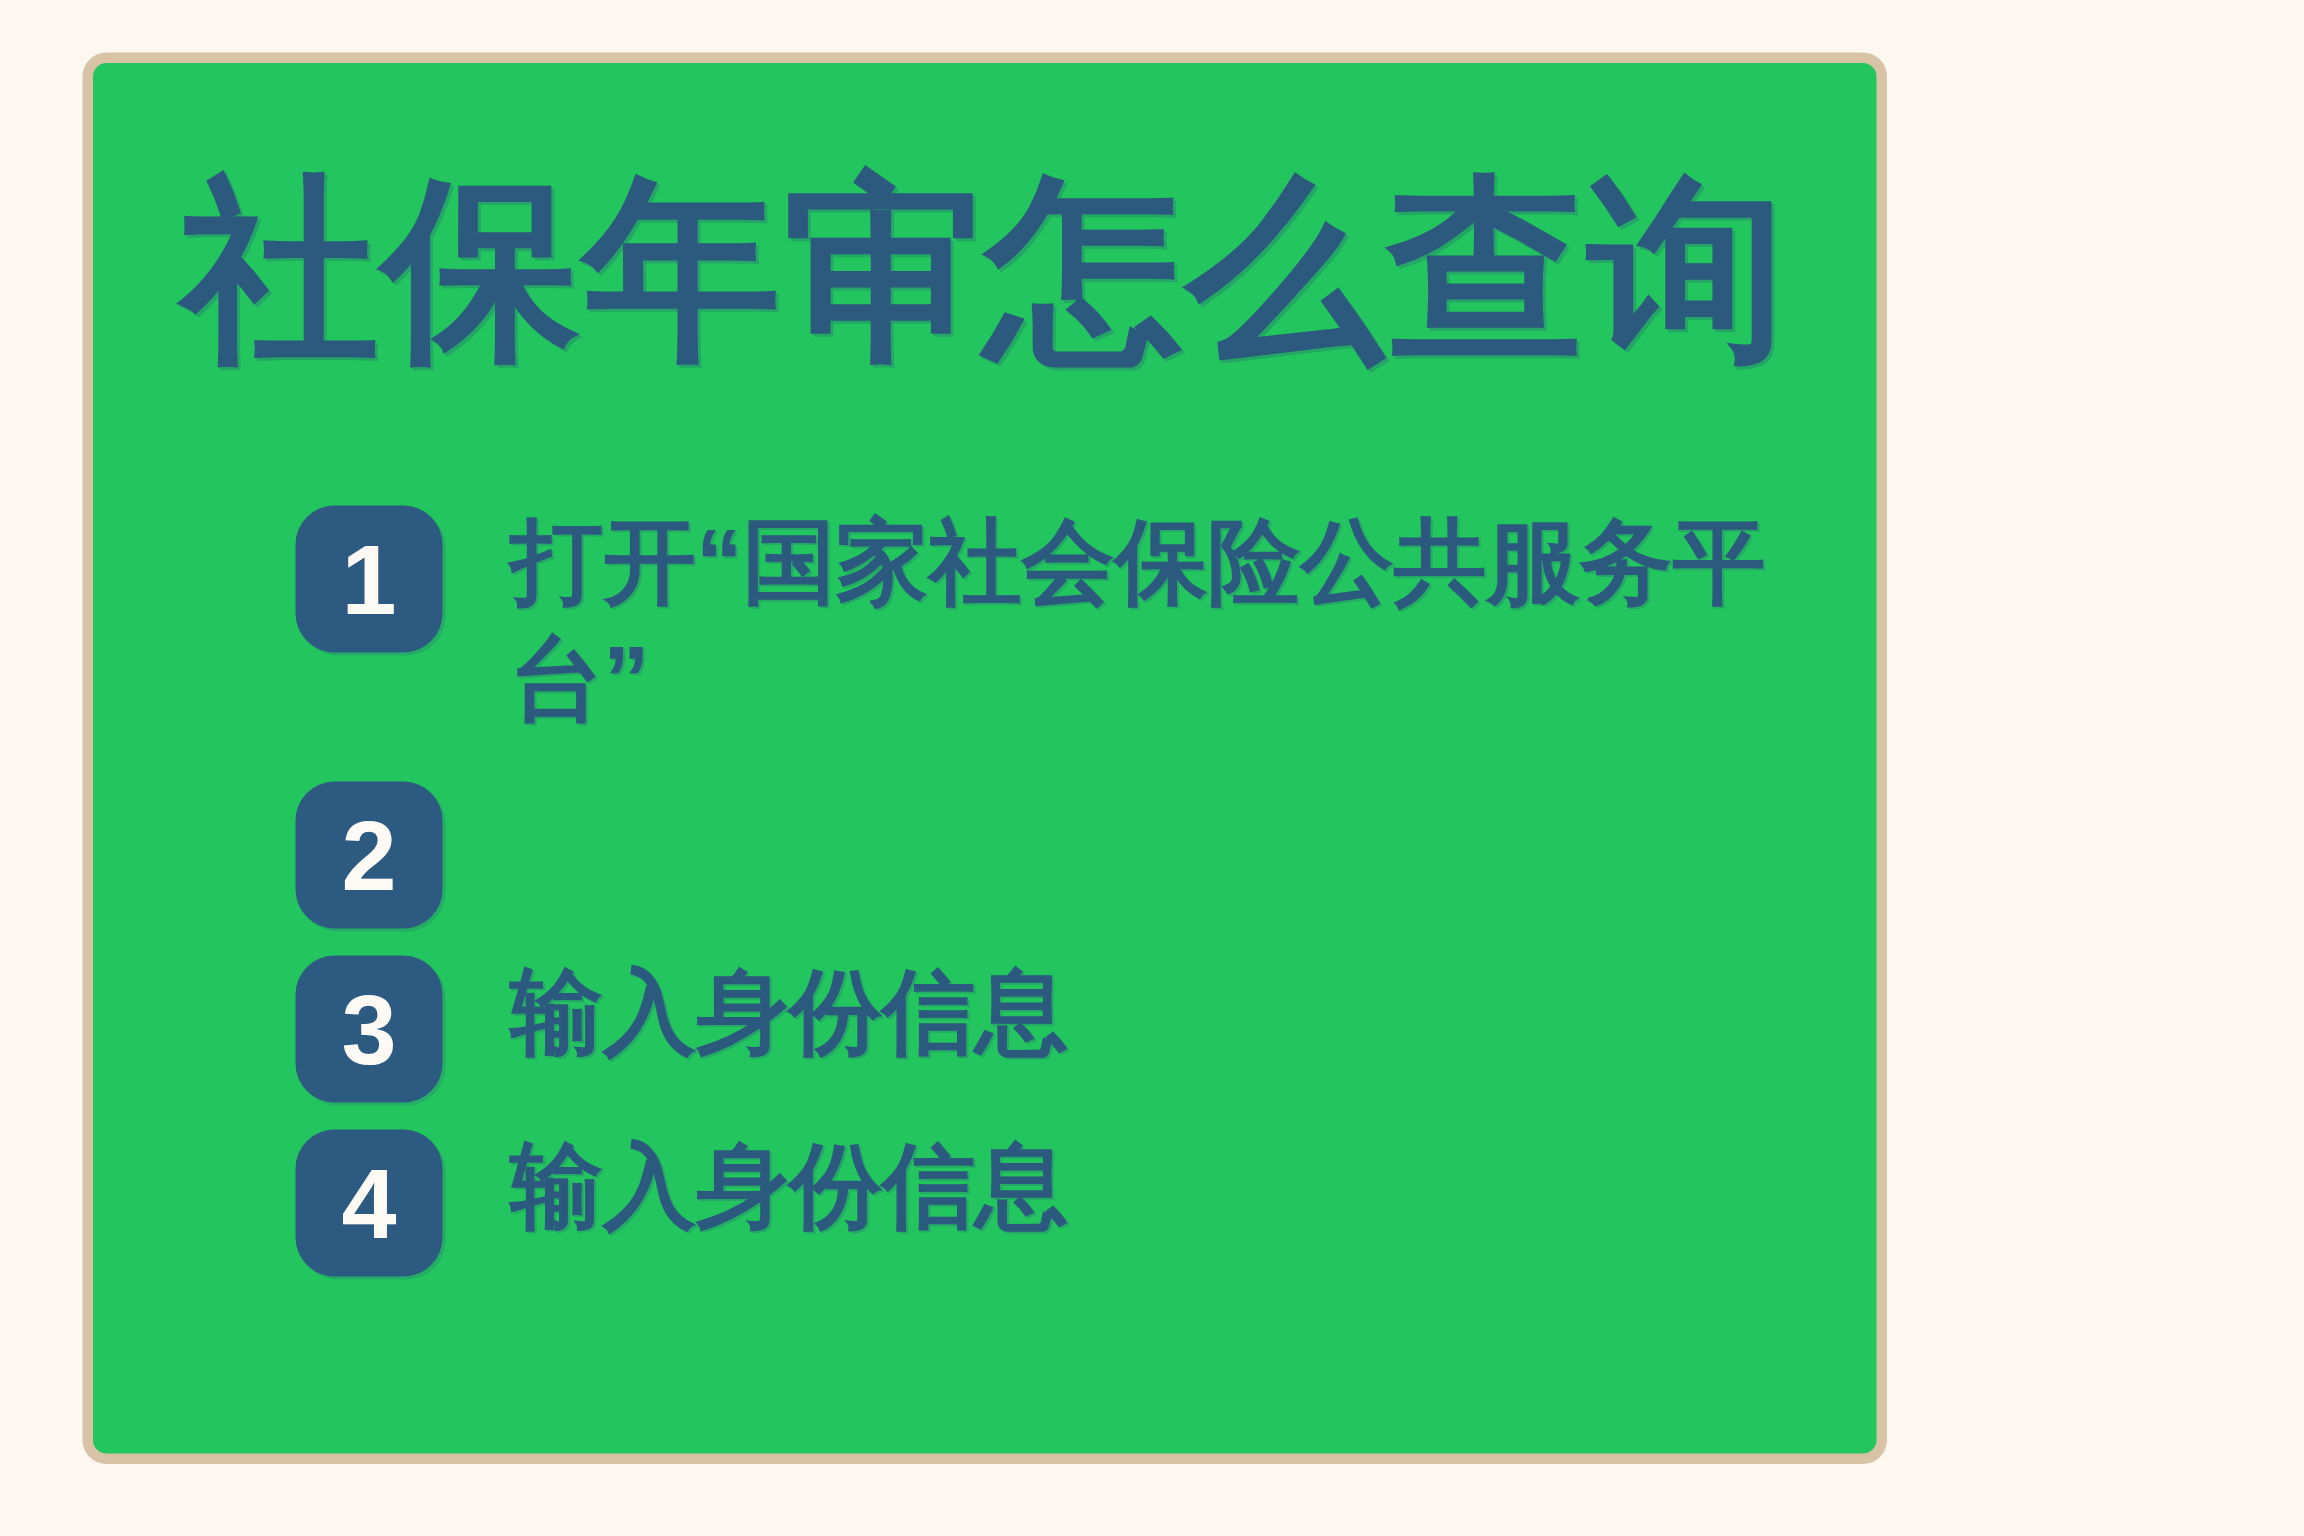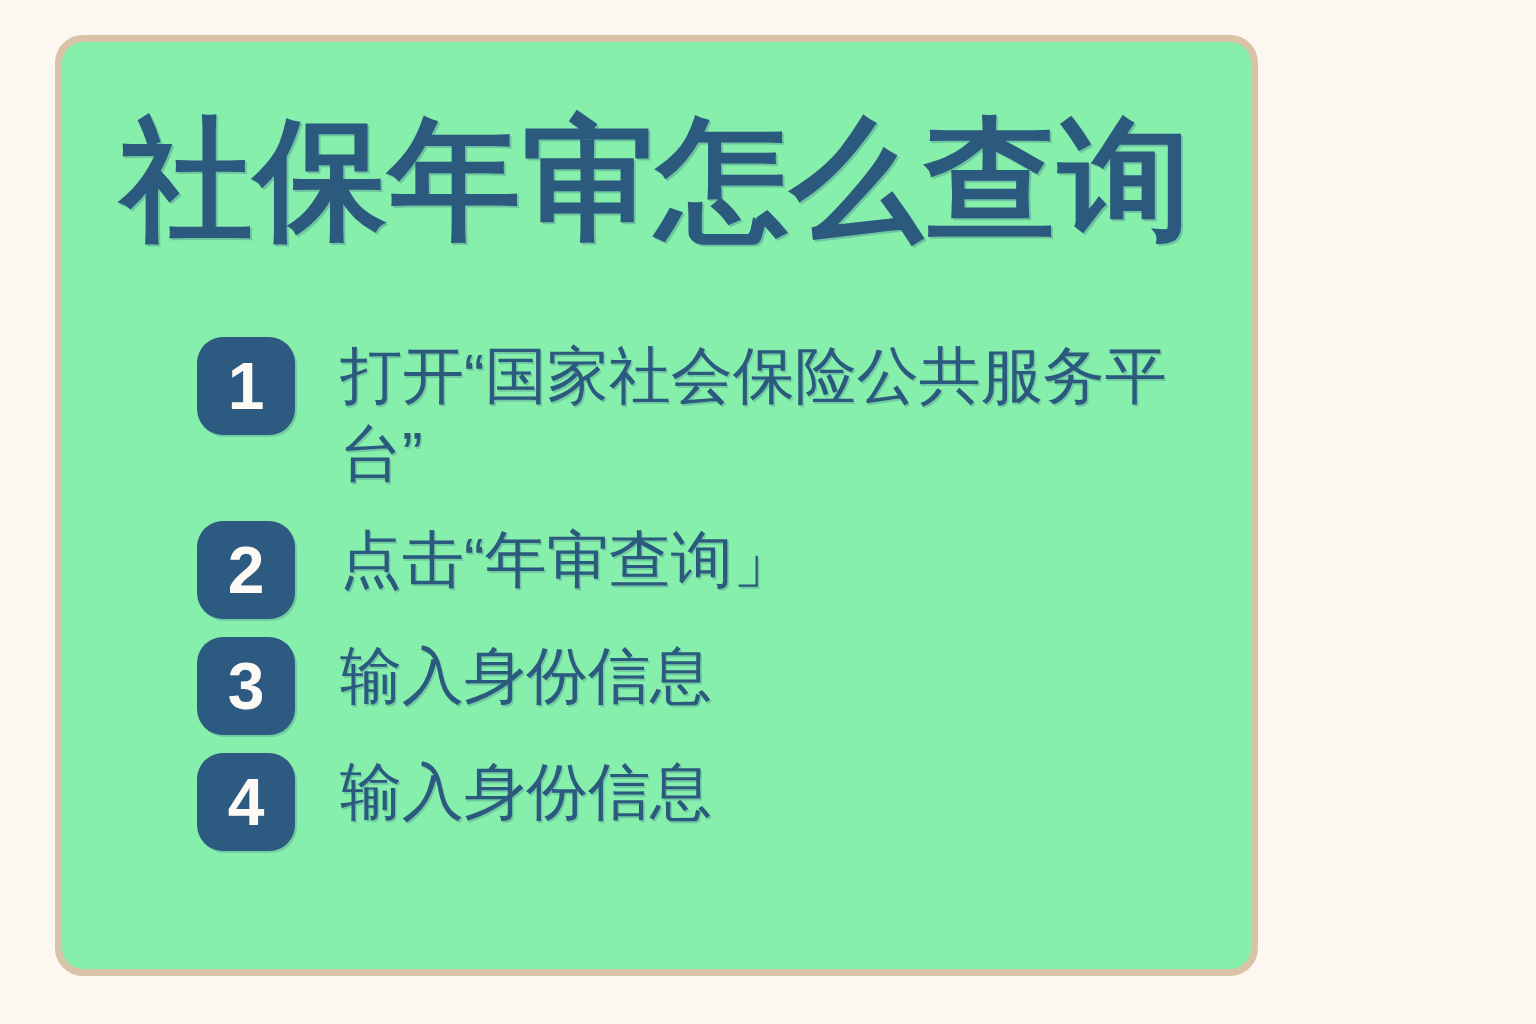--- a/index.html
+++ b/index.html
@@ -25,22 +25,22 @@
 
   
   .frame {
     position: absolute;
     left: 55px;
     top: 35px;
     width: 1203px;
     height: 941px;
     box-sizing: border-box;
     border: 7px solid #d9c3a6;
-    border-radius: 28px;
-    background: #86efac;
+    border-radius: 16px;
+    background: #22c55e;
   }
 
   .frame-inner {
     position: absolute;
     left: 0;
     top: 0;
     right: 0;
     bottom: 0;
     padding: 0;
   }
@@ -94,21 +94,21 @@
     box-sizing: border-box;
     font-family: "Liberation Sans", "DejaVu Sans", sans-serif;
     box-shadow: 2px 2px 0 rgba(44, 89, 126, 0.22);
   }
 
   .step-text {
     flex: 1 1 auto;
     margin-left: 45px;
     color: #2c597e;
     font-size: 62px;
-    font-weight: 400;
+    font-weight: 700;
     line-height: 78px;
     letter-spacing: 0px;
     max-width: 1045px;
     text-shadow: 1.5px 1.5px 0 rgba(44, 89, 126, 0.25);
     font-family: "Liberation Sans", "DejaVu Sans", sans-serif;
   }
 
   
   .step-1 { margin-bottom: 28px; }
   .step-2 { margin-bottom: 18px; }
@@ -126,21 +126,20 @@
 
       <div class="steps">
 
         <div class="step step-1">
           <div class="badge">1</div>
           <div class="step-text">打开“国家社会保险公共服务平台”</div>
         </div>
 
         <div class="step step-2">
           <div class="badge">2</div>
-          <div class="step-text">点击“年审查询」</div>
         </div>
 
         <div class="step step-3">
           <div class="badge">3</div>
           <div class="step-text">输入身份信息</div>
         </div>
 
         <div class="step step-4">
           <div class="badge">4</div>
           <div class="step-text">输入身份信息</div>

